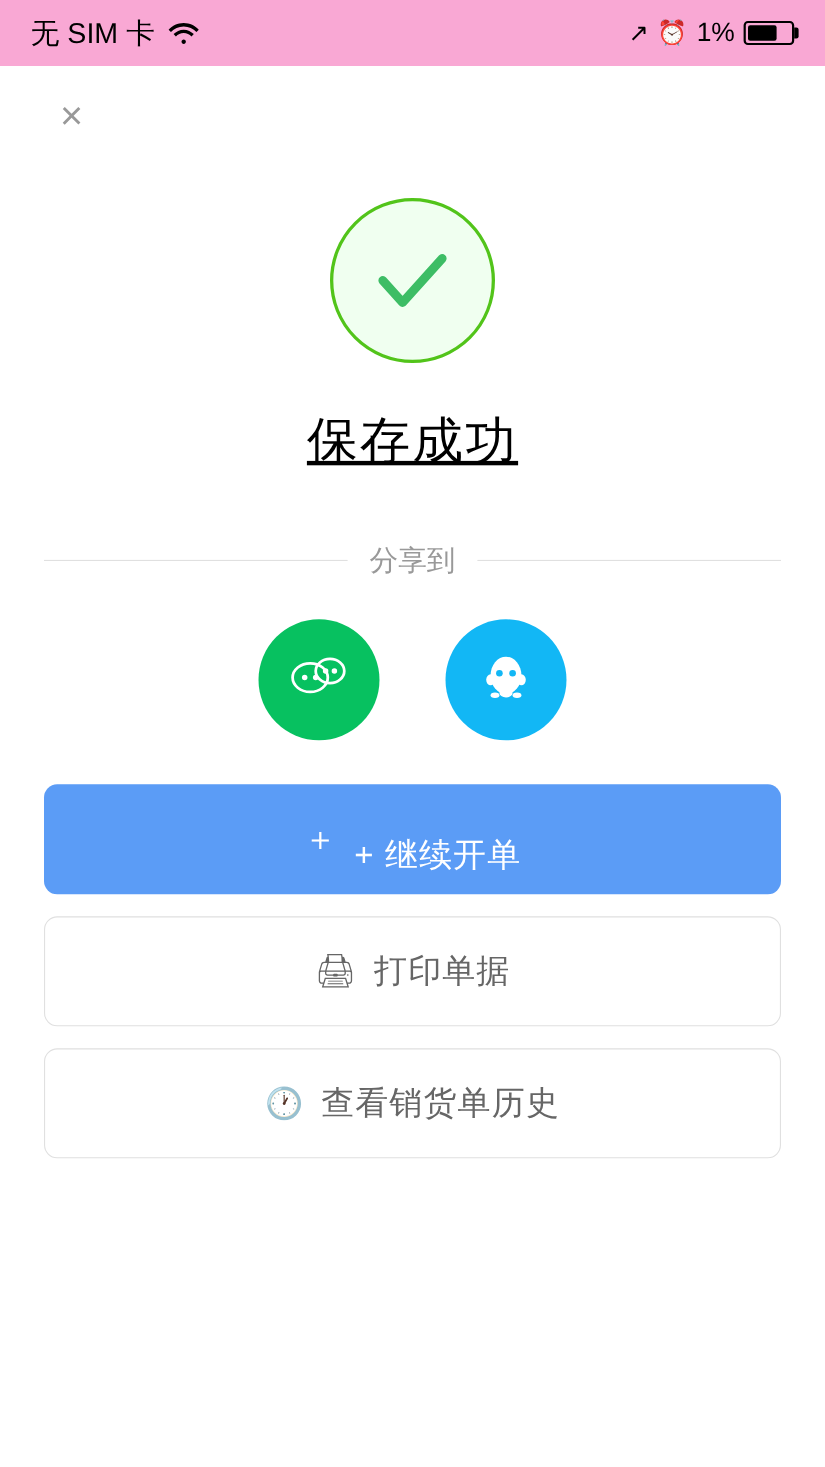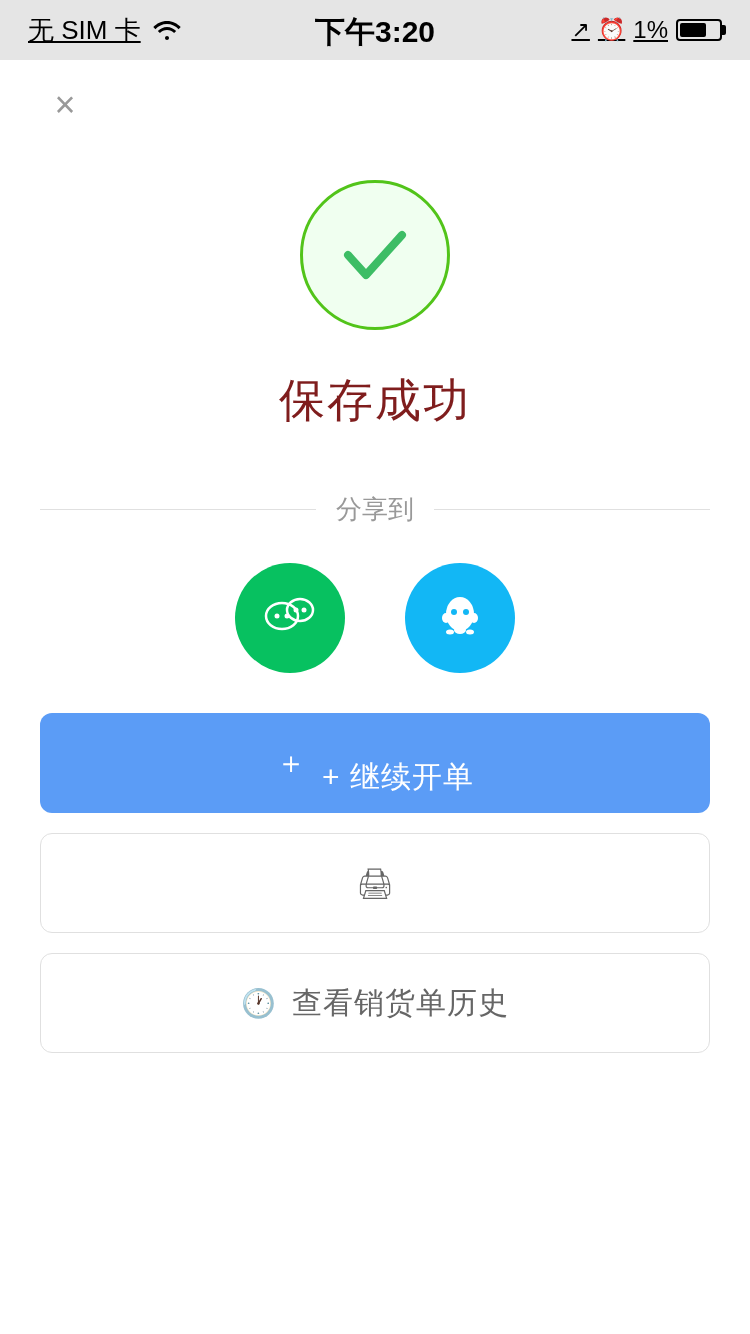--- a/index.html
+++ b/index.html
@@ -14,22 +14,21 @@
     }
 
     
     .status-bar {
       width: 100%;
       height: 60px;
       display: flex;
       align-items: center;
       justify-content: space-between;
       padding: 0 28px;
-      background: #e5e5e5;
-      text-decoration: underline;
+      background: #f9a8d4;
     }
 
     .status-left {
       display: flex;
       align-items: center;
       gap: 10px;
       font-size: 26px;
       font-weight: 500;
       color: #000;
     }
@@ -131,23 +130,24 @@
       margin-bottom: 40px;
     }
 
     .checkmark {
       width: 70px;
       height: 60px;
     }
 
     .success-title {
       font-size: 46px;
-      color: #7f1d1d;
+      color: #000000;
       font-weight: 400;
       letter-spacing: 2px;
+      text-decoration: underline;
     }
 
     
     .share-section {
       width: 100%;
       margin: 20px 0 40px;
     }
 
     .share-divider {
       display: flex;
@@ -239,21 +239,20 @@
 
 <div class="status-bar">
   <div class="status-left">
     <span>无 SIM 卡</span>
     <svg class="wifi-icon" viewBox="0 0 32 24" fill="none" xmlns="http://www.w3.org/2000/svg">
       <path d="M16 18c1.1 0 2 .9 2 2s-.9 2-2 2-2-.9-2-2 .9-2 2-2z" fill="#000"></path>
       <path d="M16 12c2.8 0 5.3 1.2 7.1 3.1l2.1-2.1C22.8 10.7 19.6 9 16 9s-6.8 1.7-9.2 4l2.1 2.1C10.7 13.2 13.2 12 16 12z" fill="#000"></path>
       <path d="M16 6c4.6 0 8.7 2 11.6 5.2l2.1-2.1C26.4 5.5 21.5 3 16 3S5.6 5.5 2.3 9.1l2.1 2.1C7.3 8 11.4 6 16 6z" fill="#000"></path>
     </svg>
   </div>
-  <div class="status-center">下午3:20</div>
   <div class="status-right">
     <span style="font-size:22px;">↗</span>
     <span style="font-size:22px;">⏰</span>
     <span>1%</span>
     <div class="battery-bar">
       <div class="battery-fill"></div>
     </div>
   </div>
 </div>
 
@@ -304,20 +303,21 @@
     </div>
   </div>
 
   <div class="action-buttons">
     <button class="action-btn btn-primary">
       <span class="btn-icon">＋</span>
       <span style="font-size:30px; letter-spacing:1px;margin-top:28px;">+ 继续开单</span>
     </button>
     <button class="action-btn btn-secondary">
       <span class="btn-icon" style="font-size:30px;">🖨</span>
+      <span style="font-size:30px; letter-spacing:1px;">打印单据</span>
     </button>
     <button class="action-btn btn-secondary">
       <span class="btn-icon" style="font-size:28px;">🕐</span>
       <span style="font-size:30px; letter-spacing:1px;">查看销货单历史</span>
     </button>
   </div>
 
 </div>
 
 </body></html>

